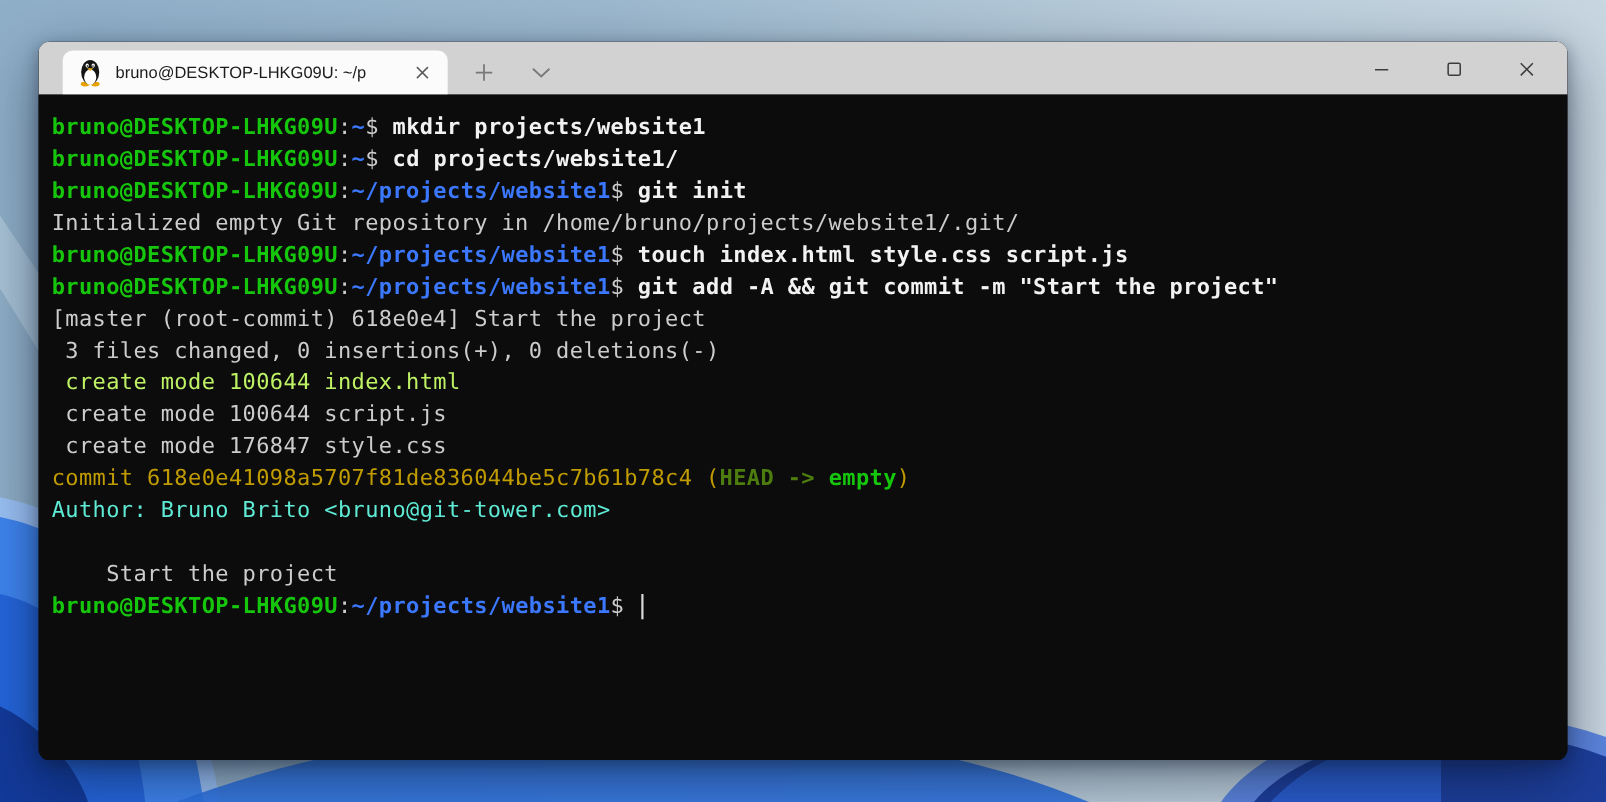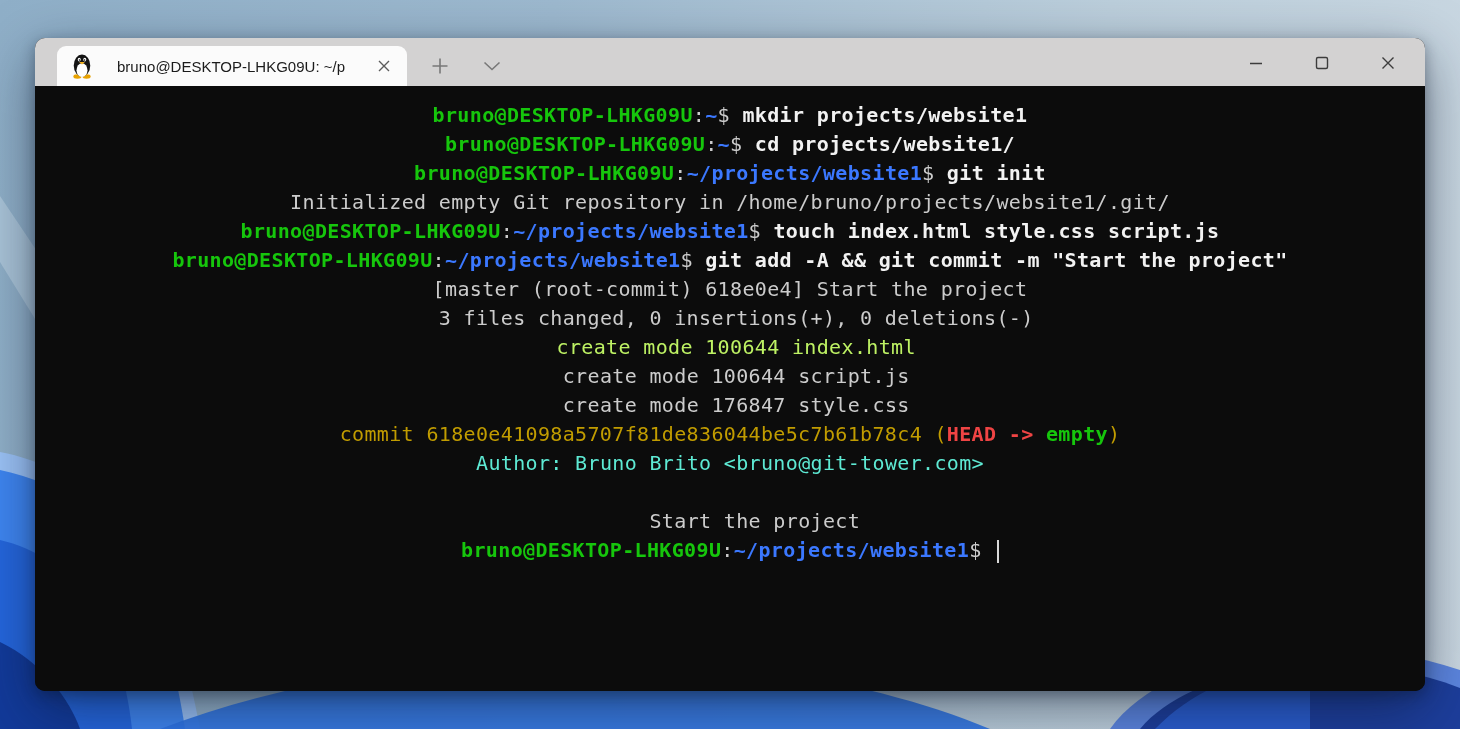--- a/index.html
+++ b/index.html
@@ -1,19 +1,19 @@
 <!DOCTYPE html>
 <html><head>
 <meta charset="utf-8">
 <style>
   * { margin:0; padding:0; box-sizing:border-box; }
   html,body { width:1460px; height:729px; overflow:hidden; font-family:"Liberation Sans", sans-serif; }
 
   .desktop { position:relative; width:1460px; height:729px;
-    background:linear-gradient(100deg,#8fafc8 0%,#9db9cf 35%,#bccfdc 70%,#ccd9e3 100%);text-align:center; }
+    background:linear-gradient(100deg,#8fafc8 0%,#9db9cf 35%,#bccfdc 70%,#ccd9e3 100%); }
   .bloom { position:absolute; inset:0; width:100%; height:100%; }
 
   .window { position:absolute; left:35px; top:38px; width:1390px; height:653px;
     border-radius:10px; overflow:hidden; background:#0c0c0c;
     box-shadow:0 18px 55px rgba(10,20,40,.5), 0 4px 14px rgba(10,20,40,.35);
     display:flex; flex-direction:column; }
 
   .titlebar { height:48px; background:#d3d2d2; display:flex; align-items:flex-end; flex:0 0 auto; }
   .tab { width:350px; height:40px; margin-left:22px; background:#fbfbfb;
     border-radius:9px 9px 0 0; display:flex; align-items:center; padding:0 10px 0 14px; }
@@ -118,20 +118,20 @@
         <div class="term-line"><span class="seg b" style="color: rgb(22, 198, 12);">bruno@DESKTOP-LHKG09U</span><span class="seg" style="color: rgb(204, 204, 204);">:</span><span class="seg b" style="color: rgb(59, 120, 255);">~</span><span class="seg" style="color: rgb(204, 204, 204);">$ </span><span class="seg b" style="color: rgb(242, 242, 242);">cd projects/website1/</span></div>
         <div class="term-line"><span class="seg b" style="color: rgb(22, 198, 12);">bruno@DESKTOP-LHKG09U</span><span class="seg" style="color: rgb(204, 204, 204);">:</span><span class="seg b" style="color: rgb(59, 120, 255);">~/projects/website1</span><span class="seg" style="color: rgb(204, 204, 204);">$ </span><span class="seg b" style="color: rgb(242, 242, 242);">git init</span></div>
         <div class="term-line"><span class="seg" style="color: rgb(204, 204, 204);">Initialized empty Git repository in /home/bruno/projects/website1/.git/</span></div>
         <div class="term-line"><span class="seg b" style="color: rgb(22, 198, 12);">bruno@DESKTOP-LHKG09U</span><span class="seg" style="color: rgb(204, 204, 204);">:</span><span class="seg b" style="color: rgb(59, 120, 255);">~/projects/website1</span><span class="seg" style="color: rgb(204, 204, 204);">$ </span><span class="seg b" style="color: rgb(242, 242, 242);">touch index.html style.css script.js</span></div>
         <div class="term-line"><span class="seg b" style="color: rgb(22, 198, 12);">bruno@DESKTOP-LHKG09U</span><span class="seg" style="color: rgb(204, 204, 204);">:</span><span class="seg b" style="color: rgb(59, 120, 255);">~/projects/website1</span><span class="seg" style="color: rgb(204, 204, 204);">$ </span><span class="seg b" style="color: rgb(242, 242, 242);">git add -A &amp;&amp; git commit -m "Start the project"</span></div>
         <div class="term-line"><span class="seg" style="color: rgb(204, 204, 204);">[master (root-commit) 618e0e4] Start the project</span></div>
         <div class="term-line"><span class="seg" style="color: rgb(204, 204, 204);"> 3 files changed, 0 insertions(+), 0 deletions(-)</span></div>
         <div class="term-line"><span class="seg" style="color: #bef264;"> create mode 100644 index.html</span></div>
         <div class="term-line"><span class="seg" style="color: rgb(204, 204, 204);"> create mode 100644 script.js</span></div>
         <div class="term-line"><span class="seg" style="color: rgb(204, 204, 204);"> create mode 176847 style.css</span></div>
-        <div class="term-line"><span class="seg" style="color: rgb(193, 156, 0);">commit 618e0e41098a5707f81de836044be5c7b61b78c4 (</span><span class="seg b" style="color: #ef4444; margin-top: 48px;">HEAD -&gt; </span><span class="seg b" style="color: rgb(22, 198, 12);">empty</span><span class="seg" style="color: rgb(193, 156, 0);">)</span></div>
+        <div class="term-line"><span class="seg" style="color: rgb(193, 156, 0);">commit 618e0e41098a5707f81de836044be5c7b61b78c4 (</span><span class="seg b" style="color: #4d7c0f; margin-top: 48px;">HEAD -&gt; </span><span class="seg b" style="color: rgb(22, 198, 12);">empty</span><span class="seg" style="color: rgb(193, 156, 0);">)</span></div>
         <div class="term-line"><span class="seg" style="color: #5eead4;">Author: Bruno Brito &lt;bruno@git-tower.com&gt;</span></div>
         <div class="term-line"><span class="seg" style="color: rgb(204, 204, 204);"></span></div>
         <div class="term-line"><span class="seg" style="color: rgb(204, 204, 204);">    Start the project</span></div>
         <div class="term-line"><span class="seg b" style="color: rgb(22, 198, 12);">bruno@DESKTOP-LHKG09U</span><span class="seg" style="color: rgb(204, 204, 204);">:</span><span class="seg b" style="color: rgb(59, 120, 255);">~/projects/website1</span><span class="seg" style="color: rgb(204, 204, 204);">$ </span><span class="cursor"></span></div>
       </div>
   </div>
 </div>
 
 </body></html>

